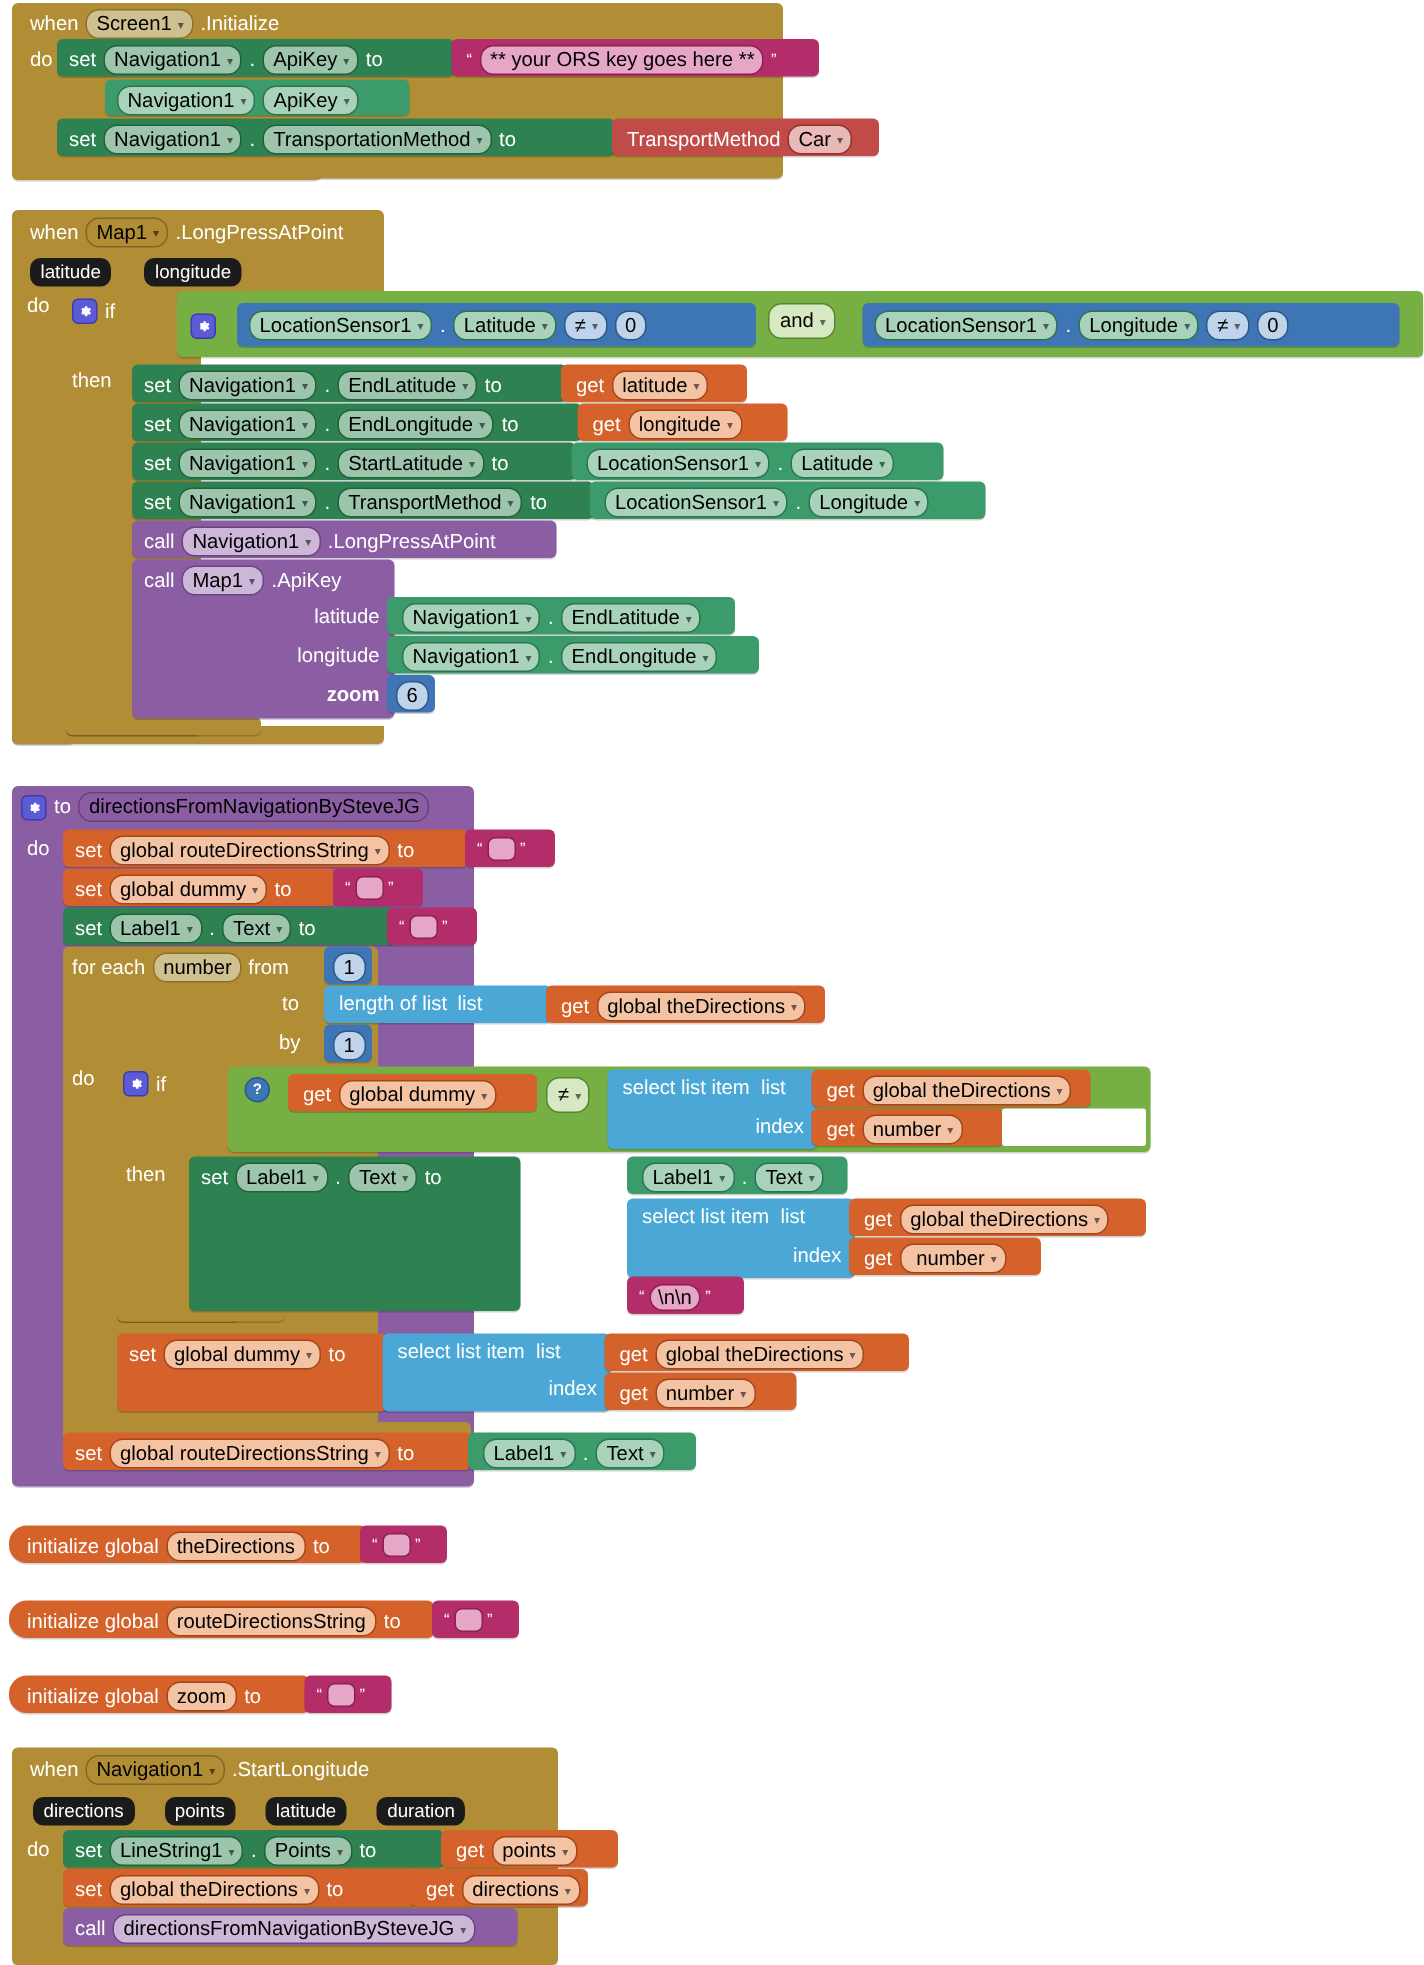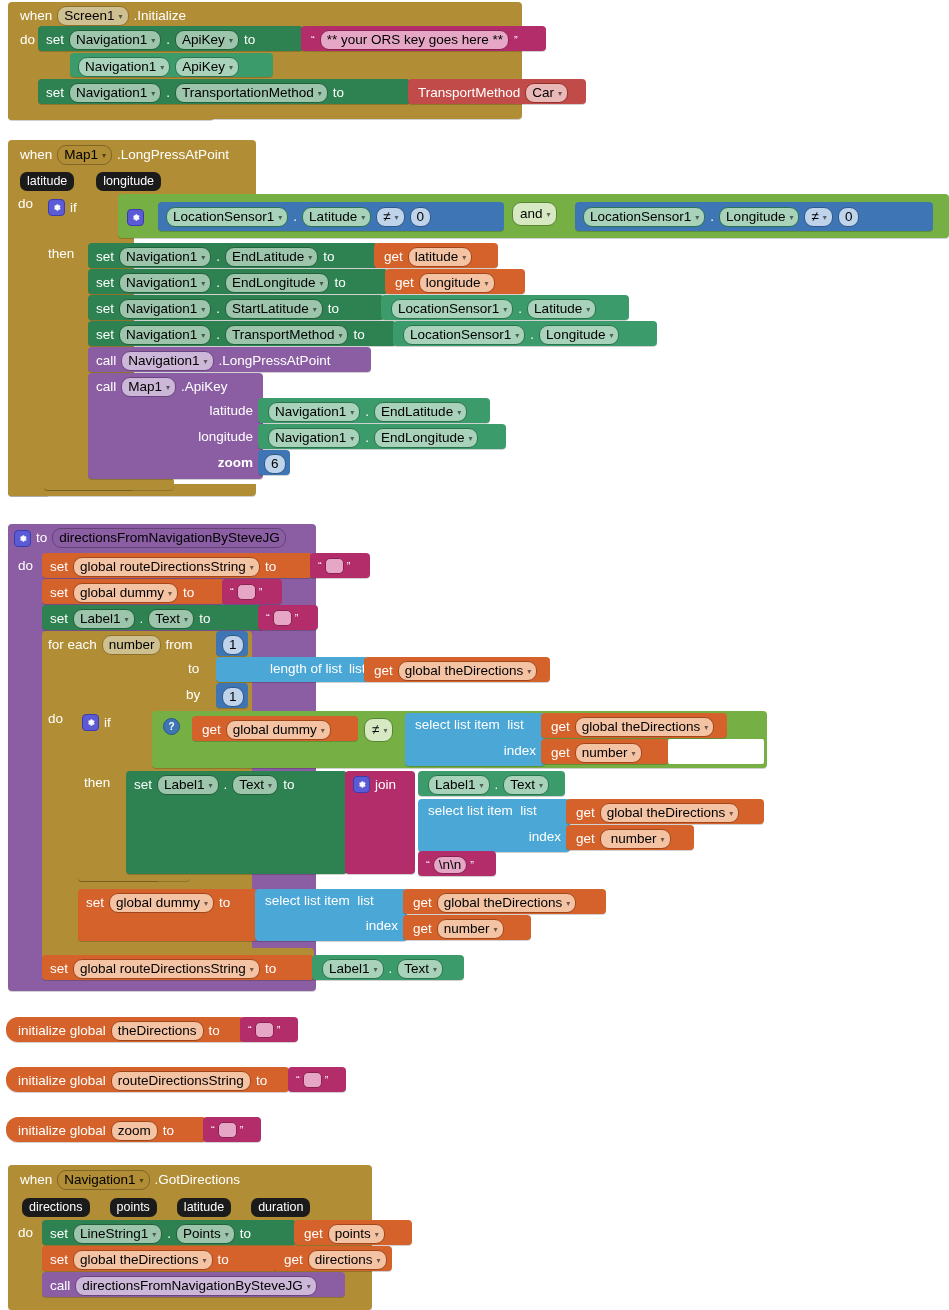--- a/index.html
+++ b/index.html
@@ -474,21 +474,21 @@
   <span class="lbl">for each</span>
   <span class="fld" style="background:#CFC091;border-color:#8e7029;">number</span>
   <span class="lbl">from</span>
 </div>
 <span class="lbl" style="position:absolute;left:188px;top:662px;">to</span>
 <span class="lbl" style="position:absolute;left:186px;top:688px;">by</span>
 <div class="blk c-math" style="left:216px;top:631px;width:32px;height:25px;">
   <span class="fld nocv" style="position:absolute;left:6px;top:4px;">1</span>
 </div>
 <div class="blk c-list" style="left:216px;top:657px;width:152px;height:25px;">
-  <div class="row" style="position:absolute;left:10px;top:5px;gap:7px;margin-left:44px;">
+  <div class="row" style="position:absolute;left:10px;top:5px;gap:7px;">
     <span class="lbl">length of list</span>
     <span class="lbl">list</span>
   </div>
 </div>
 <div class="blk c-var" style="left:364px;top:657px;width:186px;height:25px;">
   <div class="row" style="position:absolute;left:10px;top:4px;">
     <span class="lbl">get</span>
     <span class="fld">
           <span>global theDirections</span>
           <span class="cv">▾</span>
@@ -563,31 +563,20 @@
         </span>
     <span class="lbl">.</span>
     <span class="fld">
           <span>Text</span>
           <span class="cv">▾</span>
         </span>
     <span class="lbl">to</span>
   </div>
 </div>
 
-<div class="blk c-txt" style="left:345px;top:771px;width:70px;height:103px;">
-  <div class="row" style="position:absolute;left:8px;top:5px;">
-    <span class="gear">
-      <svg viewBox="0 0 24 24" fill="#fff">
-            <path d="M12 8a4 4 0 100 8 4 4 0 000-8zm0 6a2 2 0 110-4 2 2 0 010 4z"></path>
-            <path d="M19.4 13l1.7 1.3-1.6 2.8-2-.8a7.7 7.7 0 01-1.6.9l-.3 2.1h-3.2l-.3-2.1a7.7 7.7 0 01-1.6-.9l-2 .8-1.6-2.8L8.6 13a7 7 0 010-2l-1.7-1.3 1.6-2.8 2 .8c.5-.4 1-.7 1.6-.9l.3-2.1h3.2l.3 2.1c.6.2 1.1.5 1.6.9l2-.8 1.6 2.8L19.4 11a7 7 0 010 2z" opacity=".95"></path>
-          </svg>
-    </span>
-    <span class="lbl">join</span>
-  </div>
-</div>
 <div class="blk c-get" style="left:418px;top:771px;width:147px;height:25px;">
   <div class="row" style="position:absolute;left:10px;top:4px;">
     <span class="fld">
           <span>Label1</span>
           <span class="cv">▾</span>
         </span>
     <span class="lbl">.</span>
     <span class="fld">
           <span>Text</span>
           <span class="cv">▾</span>
@@ -731,21 +720,21 @@
   </div>
 </div>
 
 <div class="blk c-event" style="left:8px;top:1165px;width:364px;height:145px;"></div>
 <div class="row" style="position:absolute;left:20px;top:1170px;">
   <span class="lbl">when</span>
   <span class="fld">
     <span>Navigation1</span>
         <span class="cv">▾</span>
   </span>
-  <span class="lbl">.GotDirections</span>
+  <span class="lbl">.StartLongitude</span>
 </div>
 <div class="row" style="position:absolute;left:22px;top:1198px;gap:20px;">
   <span class="param">directions</span>
   <span class="param">points</span>
   <span class="param">latitude</span>
   <span class="param">duration</span>
 </div>
 <span class="lbl" style="position:absolute;left:18px;top:1226px;">do</span>
 
 <div class="blk c-set" style="left:42px;top:1220px;width:254px;height:25px;">

